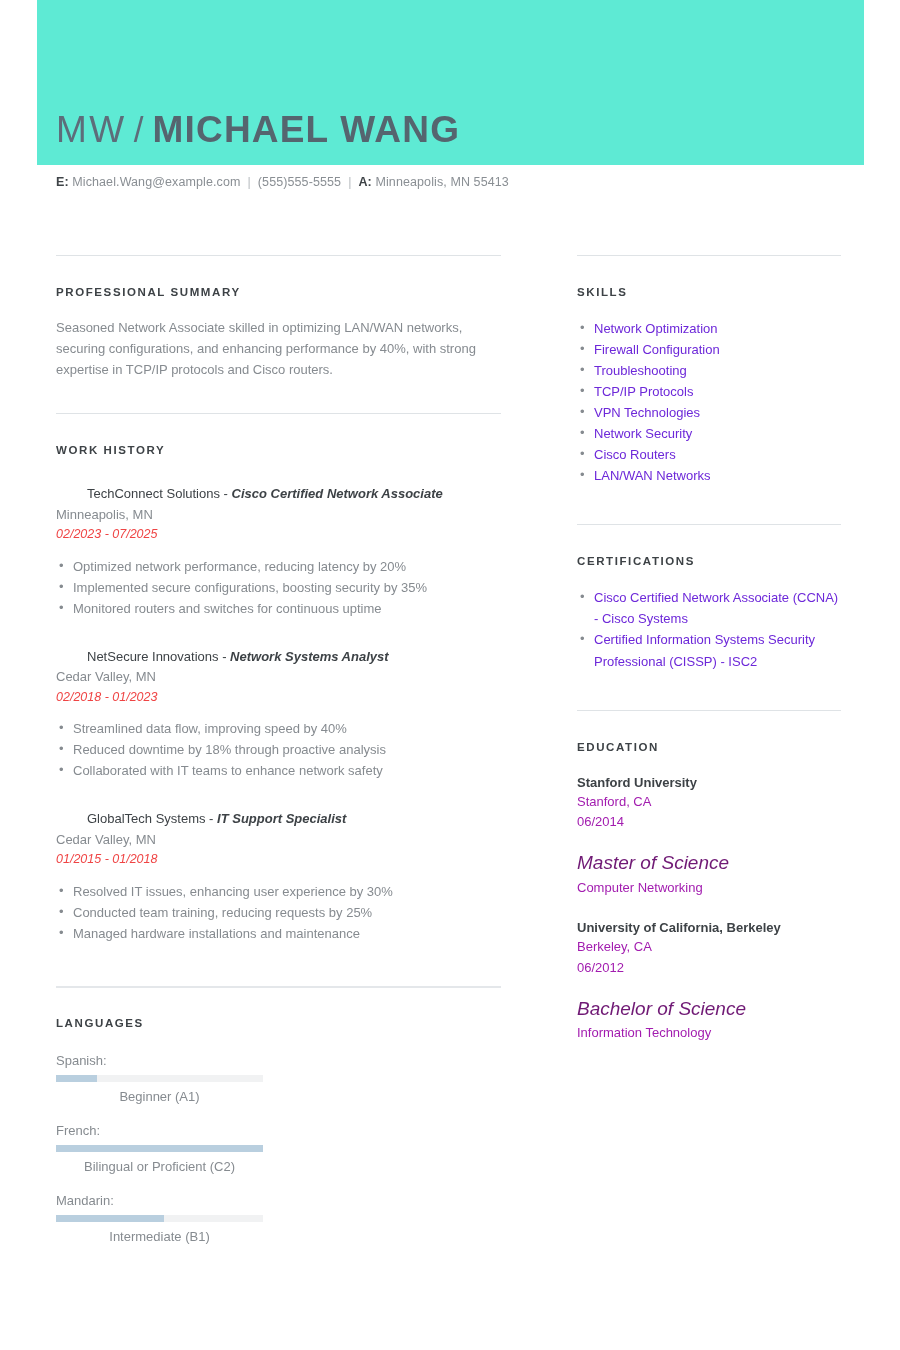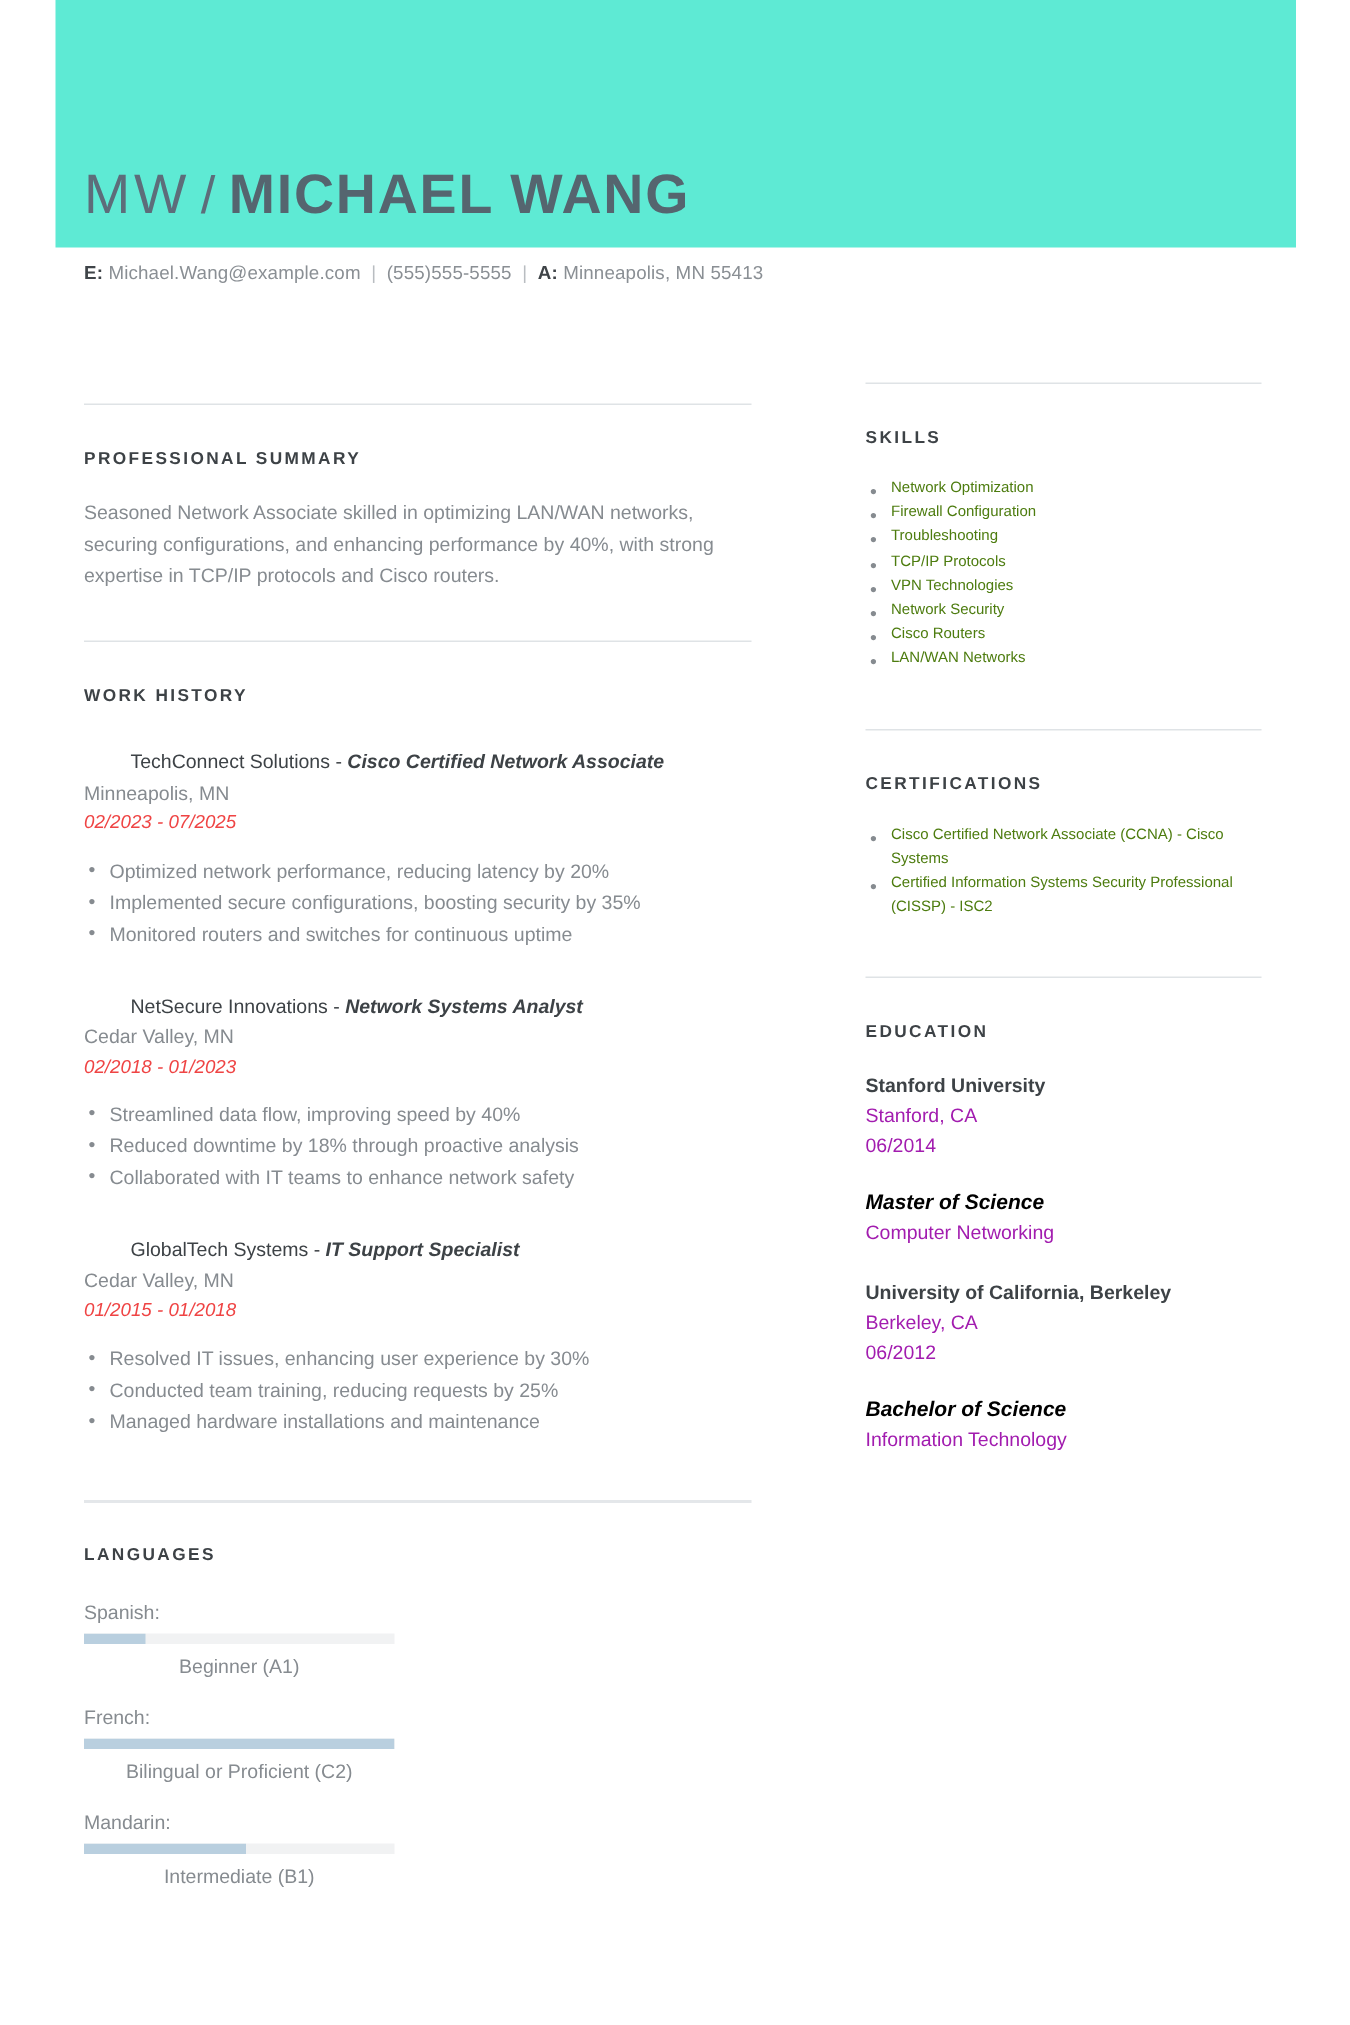--- a/index.html
+++ b/index.html
@@ -74,21 +74,21 @@
   }
   .contact-sep {
     color: #b9bdc1;
     padding: 0 7px;
   }
 
   
   .col-left {
     position: absolute;
     left: 56px;
-    top: 269px;
+    top: 255px;
     width: 445px;
   }
   .col-right {
     position: absolute;
     left: 577px;
     top: 255px;
     width: 264px;
   }
 
   .rule {
@@ -208,23 +208,23 @@
   .sec-certs .rule, .sec-edu .rule { margin-bottom: 30px; }
 
   ul.plainlist {
     list-style: none;
     margin: 20px 0 0 0;
     padding: 0;
   }
   ul.plainlist li {
     position: relative;
     padding-left: 17px;
-    font-size: 10px;
+    font-size: 13px;
     line-height: 1.62;
-    color: #4d7c0f;
+    color: #6d28d9;
   }
   ul.plainlist li:before {
     content: "\2022";
     position: absolute;
     left: 3px;
     top: -1px;
     color: #868b90;
     font-size: 13px;
   }
 
@@ -235,24 +235,24 @@
     font-weight: 700;
     color: #3d4246;
     line-height: 1.5;
   }
   .edu-loc, .edu-date, .edu-field {
     font-size: 13px;
     color: #a21caf;
     line-height: 1.55;
   }
   .edu-degree {
-    font-size: 14px;
-    font-weight: 700;
+    font-size: 19px;
+    font-weight: 400;
     font-style: italic;
-    color: #000000;
+    color: #701a75;
     line-height: 1.5;
     margin-top: 17px;
   }
 </style>
 </head>
 <body>
 
 <div class="page">
 
   <div class="header-band">

